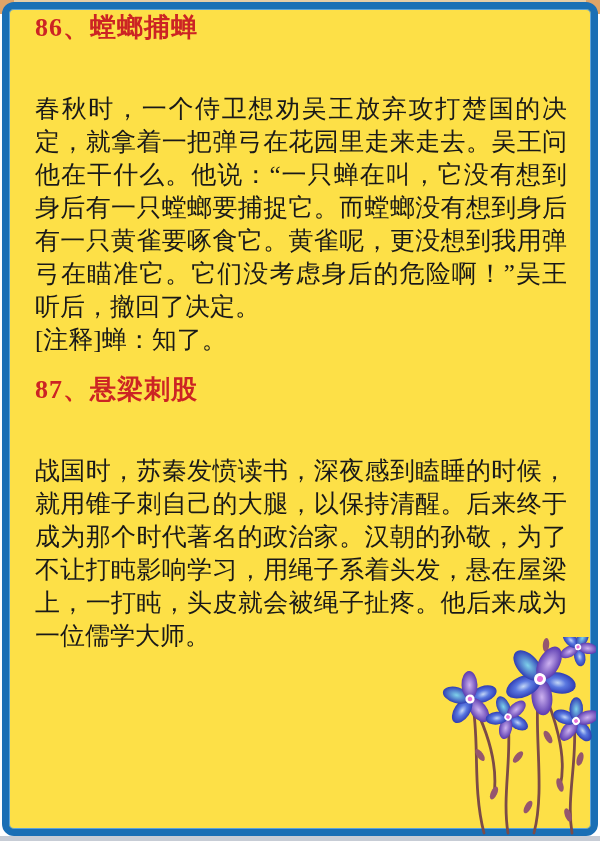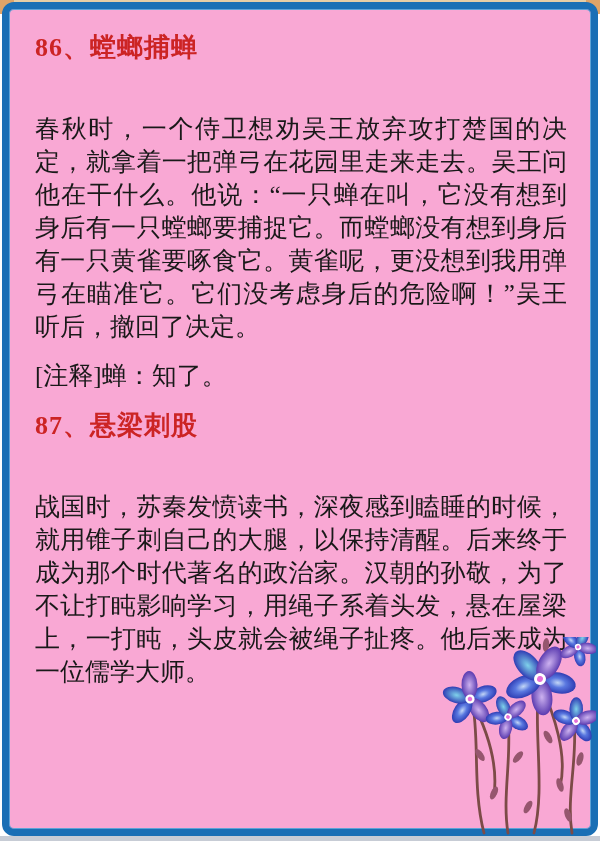--- a/index.html
+++ b/index.html
@@ -24,45 +24,45 @@
   .corner-patch.left { left: 0; }
   .corner-patch.right { right: 0; }
   
   .bottom-strip {
     position: absolute; bottom: 0; left: 0; width: 100%; height: 5px;
     background: #c7ccd5; z-index: 2;
   }
   .frame {
     position: absolute;
     left: 2px; right: 2px; top: 2px; bottom: 5px;
-    background: #f9a8d4;
+    background: #fde047;
     border: 7px solid #1a6fb5;
     box-shadow: inset 0 0 0 1px #5fa3d6;
     border-radius: 12px;
-    padding: 20px 24px 6px 26px;
+    padding: 0 24px 6px 26px;
     overflow: hidden;
     z-index: 1;
   }
   .section-title {
     font-size: 26px;
     font-weight: bold;
     color: #cc2424;
     line-height: 33px;
     letter-spacing: 1px;
   }
   .title-86 { margin-top: 2px; }
   .title-87 { margin-top: 17px; }
   .story {
     font-size: 25px;
     line-height: 33px;
     color: #191919;
     text-align: justify;
     margin-top: 48px;
   }
-  .notes { margin-top: 16px; }
+  .notes { }
   .note {
     font-size: 25px;
     line-height: 33px;
     color: #191919;
     text-align: justify;
   }
   .flowers {
     position: absolute;
     right: 4px; bottom: 6px;
     width: 168px; height: 198px;

